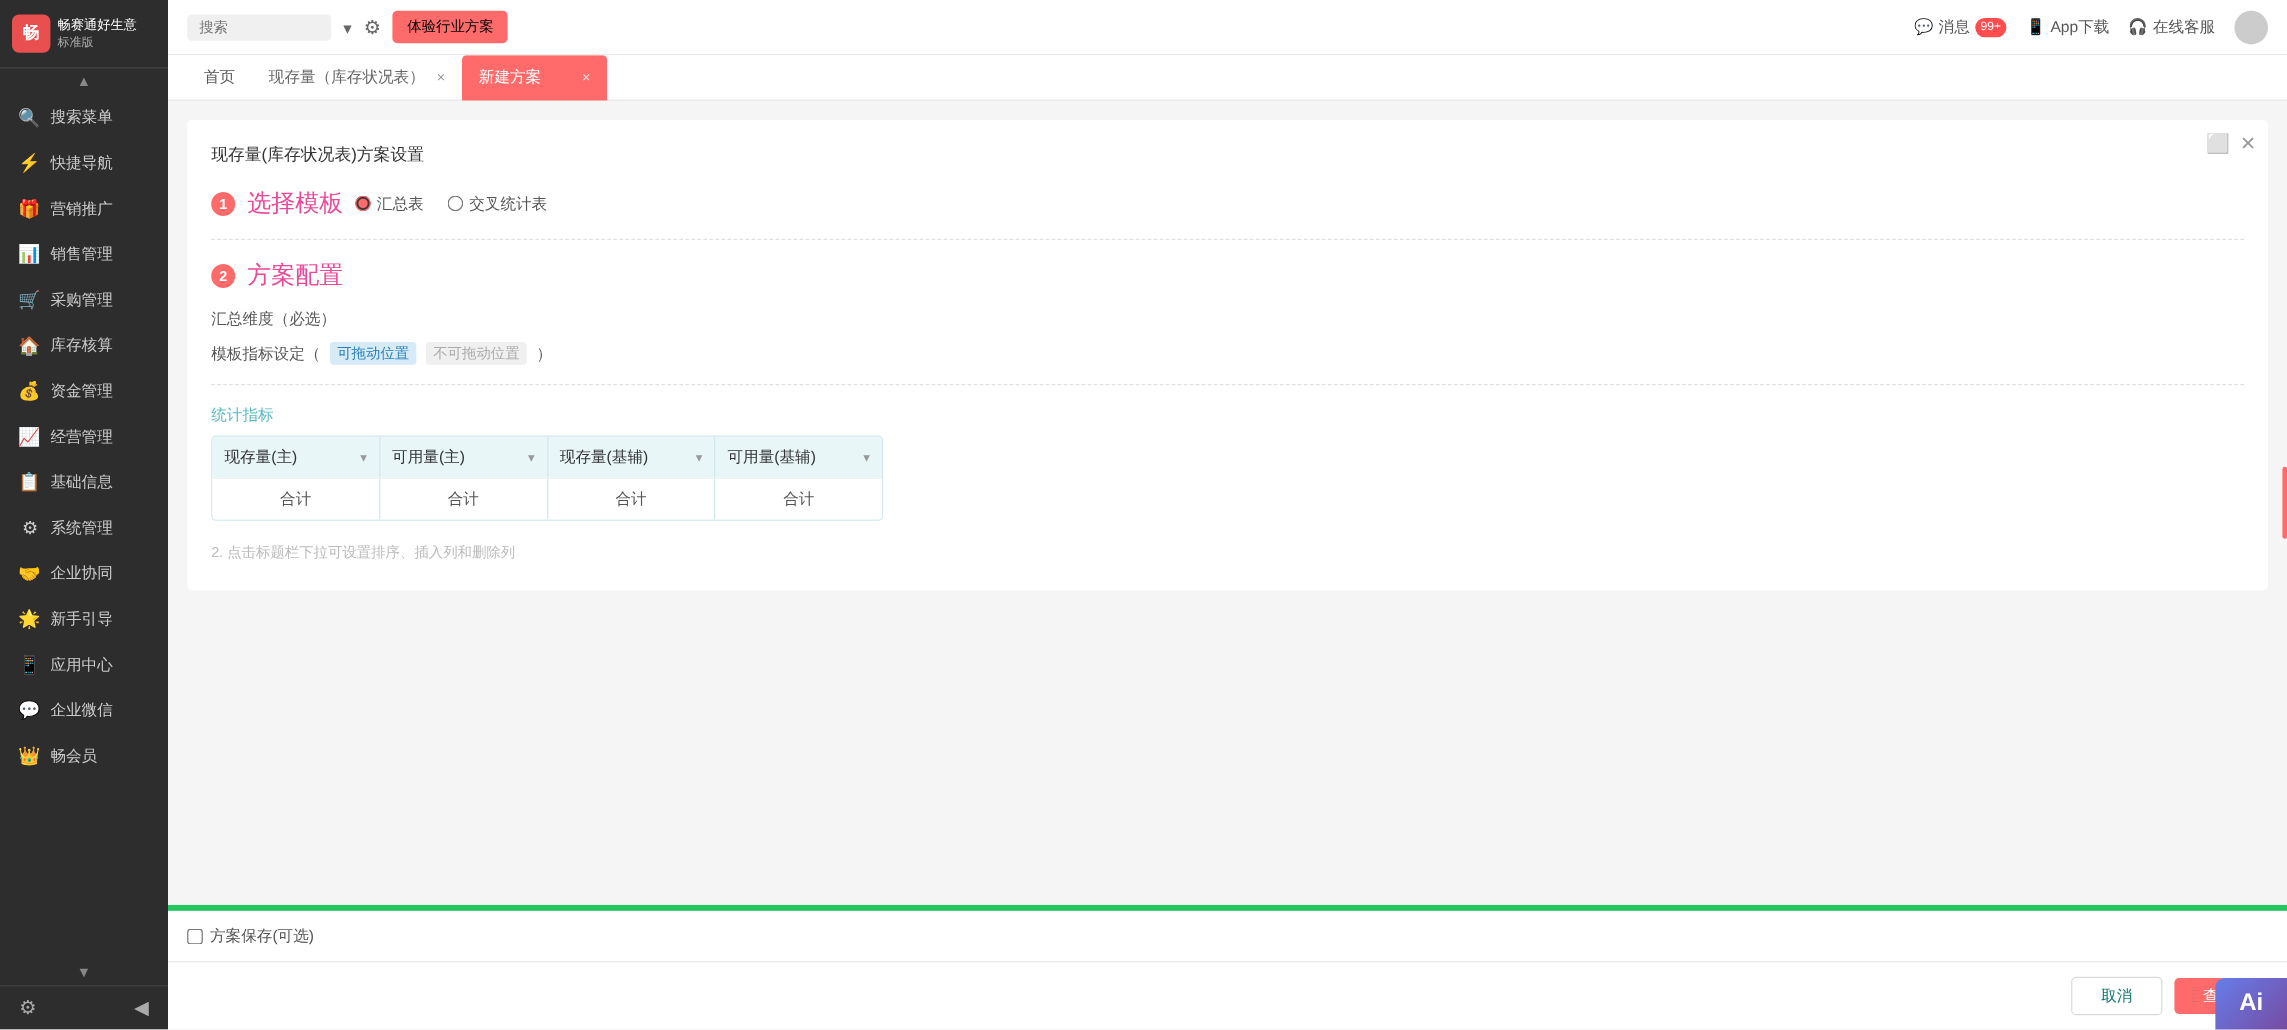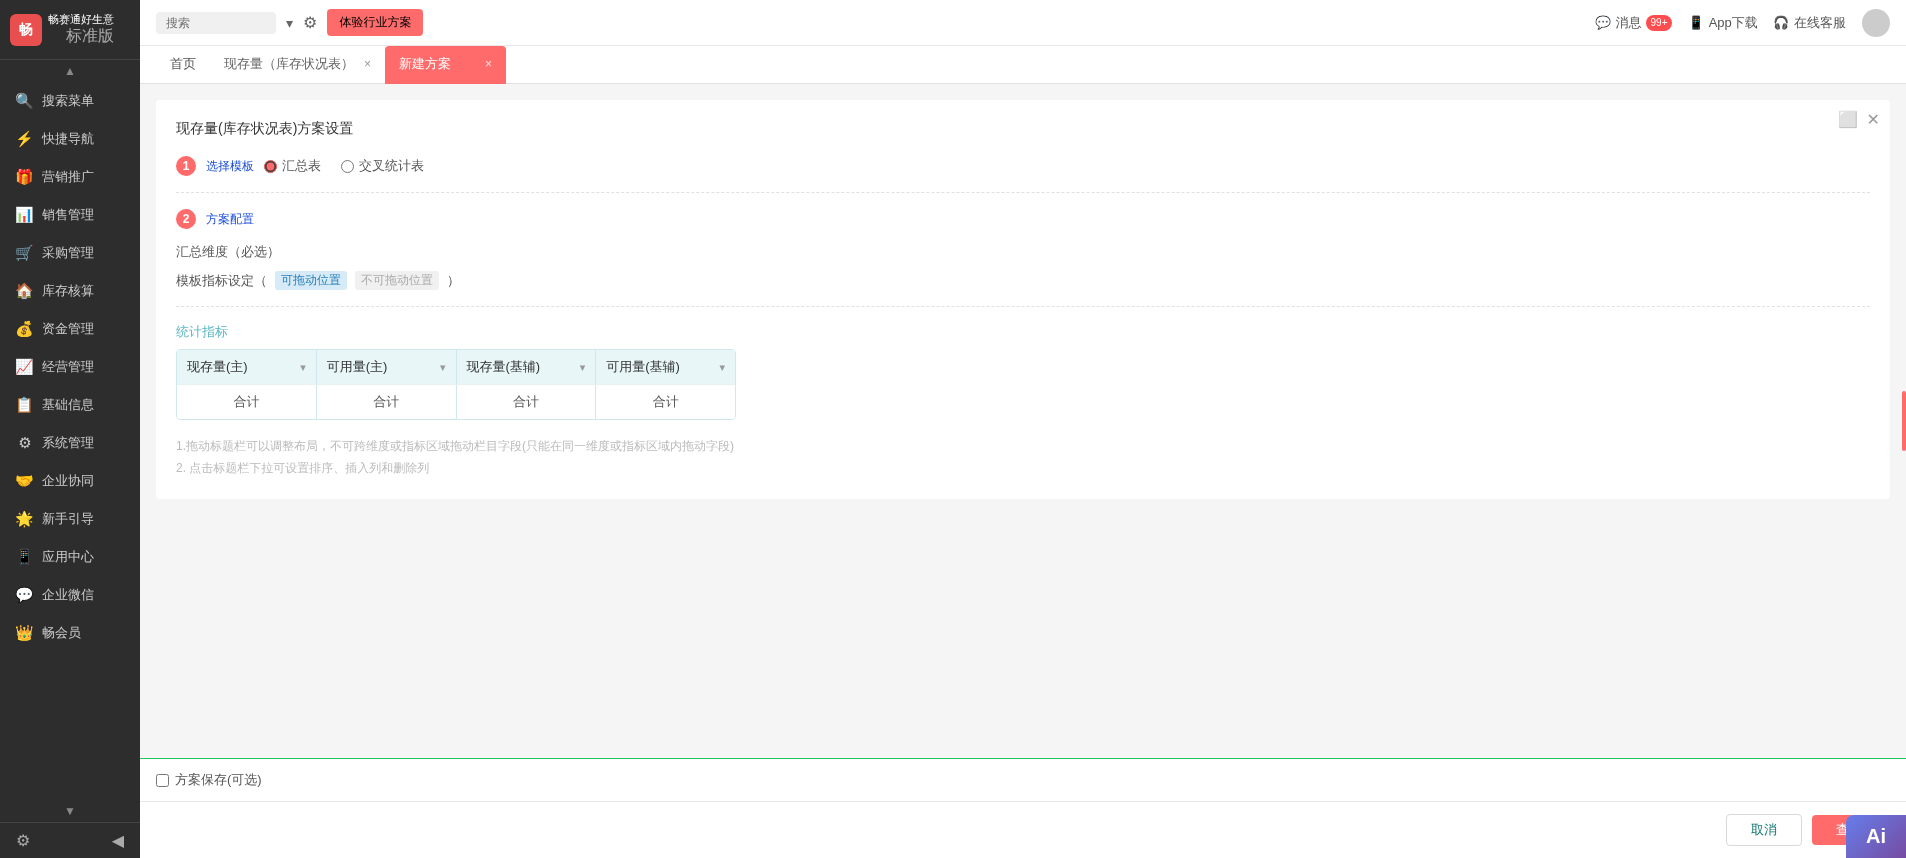--- a/index.html
+++ b/index.html
@@ -23,21 +23,21 @@
       gap: 6px;
     }
     .sidebar-logo-icon {
       width: 32px; height: 32px;
       background: #e94f4f;
       border-radius: 6px;
       display: flex; align-items: center; justify-content: center;
       color: white; font-weight: bold; font-size: 14px;
     }
     .sidebar-logo-text { font-size: 11px; color: #fff; line-height: 1.3; }
-    .sidebar-logo-sub { font-size: 16px; color: #aaa; text-align: right; }
+    .sidebar-logo-sub { font-size: 10px; color: #aaa; }
     .sidebar-scroll-up, .sidebar-scroll-down {
       text-align: center; color: #888; font-size: 12px; padding: 4px; cursor: pointer;
     }
     .sidebar-nav { flex: 1; overflow: hidden; }
     .sidebar-item {
       display: flex; align-items: center; gap: 8px;
       padding: 10px 16px;
       color: #ccc; cursor: pointer; font-size: 13px;
     }
     .sidebar-item-icon { width: 18px; height: 18px; display: flex; align-items: center; justify-content: center; font-size: 15px; }
@@ -131,21 +131,21 @@
     .section-header {
       display: flex; align-items: center; gap: 10px;
       margin-bottom: 14px;
     }
     .section-number {
       background: #ff6b6b; color: white;
       border-radius: 50%; width: 20px; height: 20px;
       display: flex; align-items: center; justify-content: center;
       font-size: 12px; font-weight: bold; flex-shrink: 0;
     }
-    .section-title { font-size: 12px; color: #1d4ed8; font-weight: 500; }
+    .section-title { font-size: 20px; color: #ec4899; font-weight: 500; }
 
     
     .radio-group { display: flex; align-items: center; gap: 20px; }
     .radio-label { display: flex; align-items: center; gap: 5px; font-size: 13px; color: #555; cursor: pointer; }
     .radio-input { accent-color: #ff6b6b; }
 
     
     .divider { border: none; border-top: 1px dashed #e0e0e0; margin: 16px 0; }
 
     
@@ -206,21 +206,21 @@
 
     
     .tips { margin-top: 16px; color: #bbb; font-size: 12px; line-height: 1.8; }
     .tips-title { color: #bbb; margin-bottom: 4px; }
 
     
     .save-row {
       display: flex; align-items: center; gap: 6px;
       padding: 12px 16px;
       background: #fff;
-      border-top: 1px solid #22c55e;
+      border-top: 5px solid #22c55e;
       flex-shrink: 0;
     }
     .save-checkbox { cursor: pointer; }
     .save-label { font-size: 13px; color: #555; }
 
     
     .footer-bar {
       display: flex; justify-content: flex-end; align-items: center; gap: 10px;
       padding: 12px 20px;
       background: #fff;
@@ -452,21 +452,20 @@
         </div>
         <div class="stats-table-row">
           <div class="stats-cell">合计</div>
           <div class="stats-cell">合计</div>
           <div class="stats-cell">合计</div>
           <div class="stats-cell">合计</div>
         </div>
       </div>
 
       <div class="tips">
-        <div>1.拖动标题栏可以调整布局，不可跨维度或指标区域拖动栏目字段(只能在同一维度或指标区域内拖动字段)</div>
         <div>2. 点击标题栏下拉可设置排序、插入列和删除列</div>
       </div>
 
     </div>
 
     <div class="right-accent"></div>
   </div>
 
   <div class="save-row">
     <input type="checkbox" class="save-checkbox" style="">

